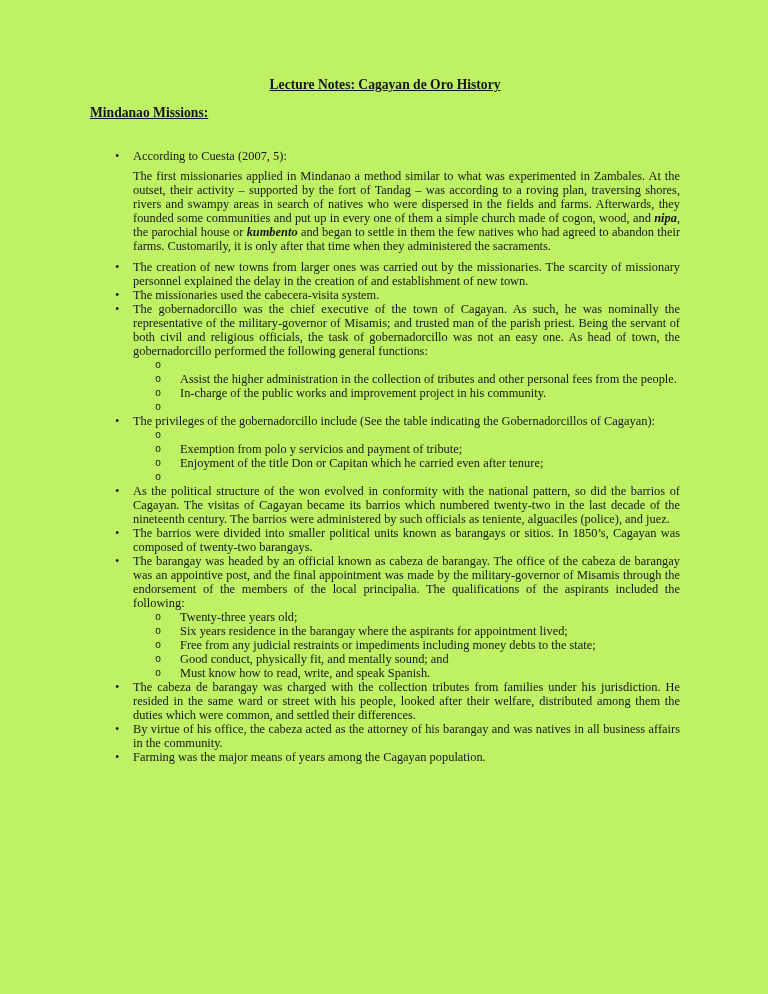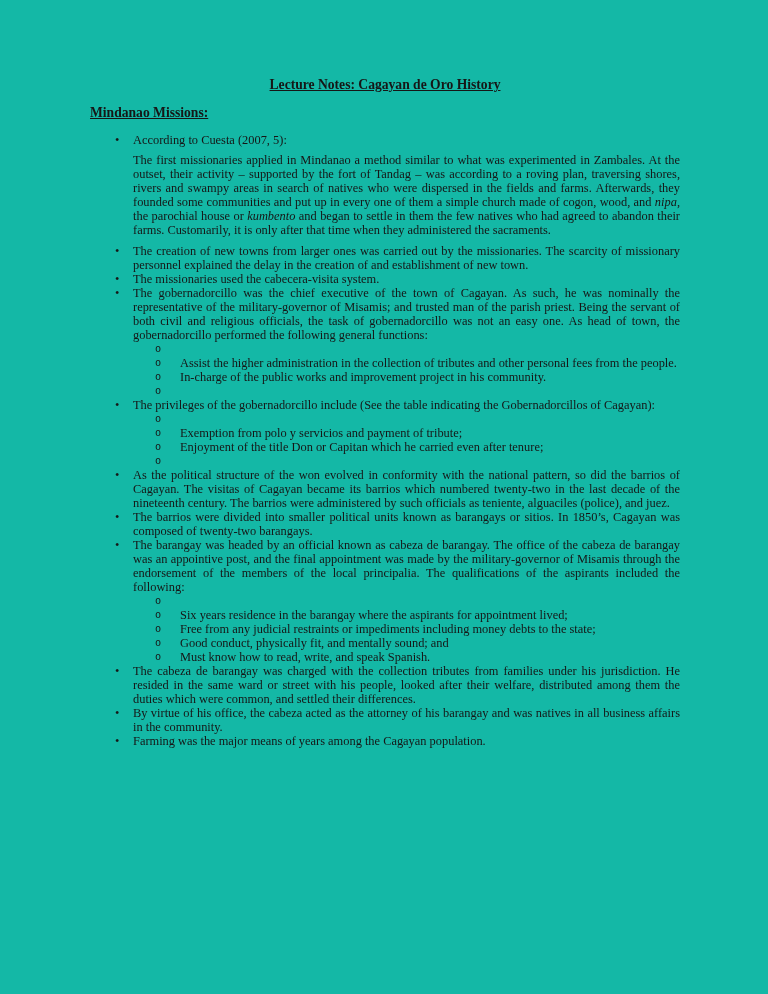--- a/index.html
+++ b/index.html
@@ -7,38 +7,38 @@
   body {
     width: 768px;
     height: 994px;
     font-family: "Liberation Serif", serif;
     color: #161616;
   }
   .page {
     position: relative;
     width: 768px;
     height: 994px;
-    background: #14b8a6;
+    background: #bef264;
     padding: 77px 88px 20px 90px;
     overflow: hidden;
   }
   .doc-title {
     font-size: 13.6px;
     line-height: 15px;
     font-weight: 700;
     text-align: center;
     text-decoration: underline;
     margin-bottom: 13px;
   }
   .section-heading {
     font-size: 13.6px;
     line-height: 15px;
     font-weight: 700;
     text-decoration: underline;
-    margin-bottom: 13px;
+    margin-bottom: 29px;
   }
   .content {
     font-size: 12.4px;
     line-height: 14px;
   }
   .bullet-row { display: flex; }
   .bullet-marker {
     flex: 0 0 18px;
     margin-left: 25px;
     font-size: 12.4px;
@@ -56,21 +56,21 @@
     flex: 0 0 25px;
     margin-left: 65px;
     font-family: "DejaVu Sans Mono", monospace;
     font-size: 10.2px;
     line-height: 14px;
   }
   .sub-text {
     flex: 1;
     text-align: justify;
   }
-  .italic { font-style: italic; }
+  .italic { font-style: italic; font-weight: bold; }
 </style>
 </head>
 <body>
 
 <div class="page">
   <h1 class="doc-title">Lecture Notes: Cagayan de Oro History</h1>
   <h2 class="section-heading">Mindanao Missions:</h2>
   <div class="content">
       <div class="bullet-row">
         <span class="bullet-marker">•</span>
@@ -133,20 +133,21 @@
         <span class="bullet-marker">•</span>
         <div class="bullet-text"><span>The barrios were divided into smaller political units known as barangays or sitios. In 1850’s, Cagayan was composed of twenty-two barangays.</span></div>
       </div>
       <div class="bullet-row">
         <span class="bullet-marker">•</span>
         <div class="bullet-text"><span>The barangay was headed by an official known as cabeza de barangay. The office of the cabeza de barangay was an appointive post, and the final appointment was made by the military-governor of Misamis through the endorsement of the members of the local principalia. The qualifications of the aspirants included the following:</span></div>
       </div>
       <div class="sub-list">
         <div class="sub-row">
           <span class="sub-marker">o</span>
+          <div class="sub-text">Twenty-three years old;</div>
         </div>
         <div class="sub-row">
           <span class="sub-marker">o</span>
           <div class="sub-text">Six years residence in the barangay where the aspirants for appointment lived;</div>
         </div>
         <div class="sub-row">
           <span class="sub-marker">o</span>
           <div class="sub-text">Free from any judicial restraints or impediments including money debts to the state;</div>
         </div>
         <div class="sub-row">

